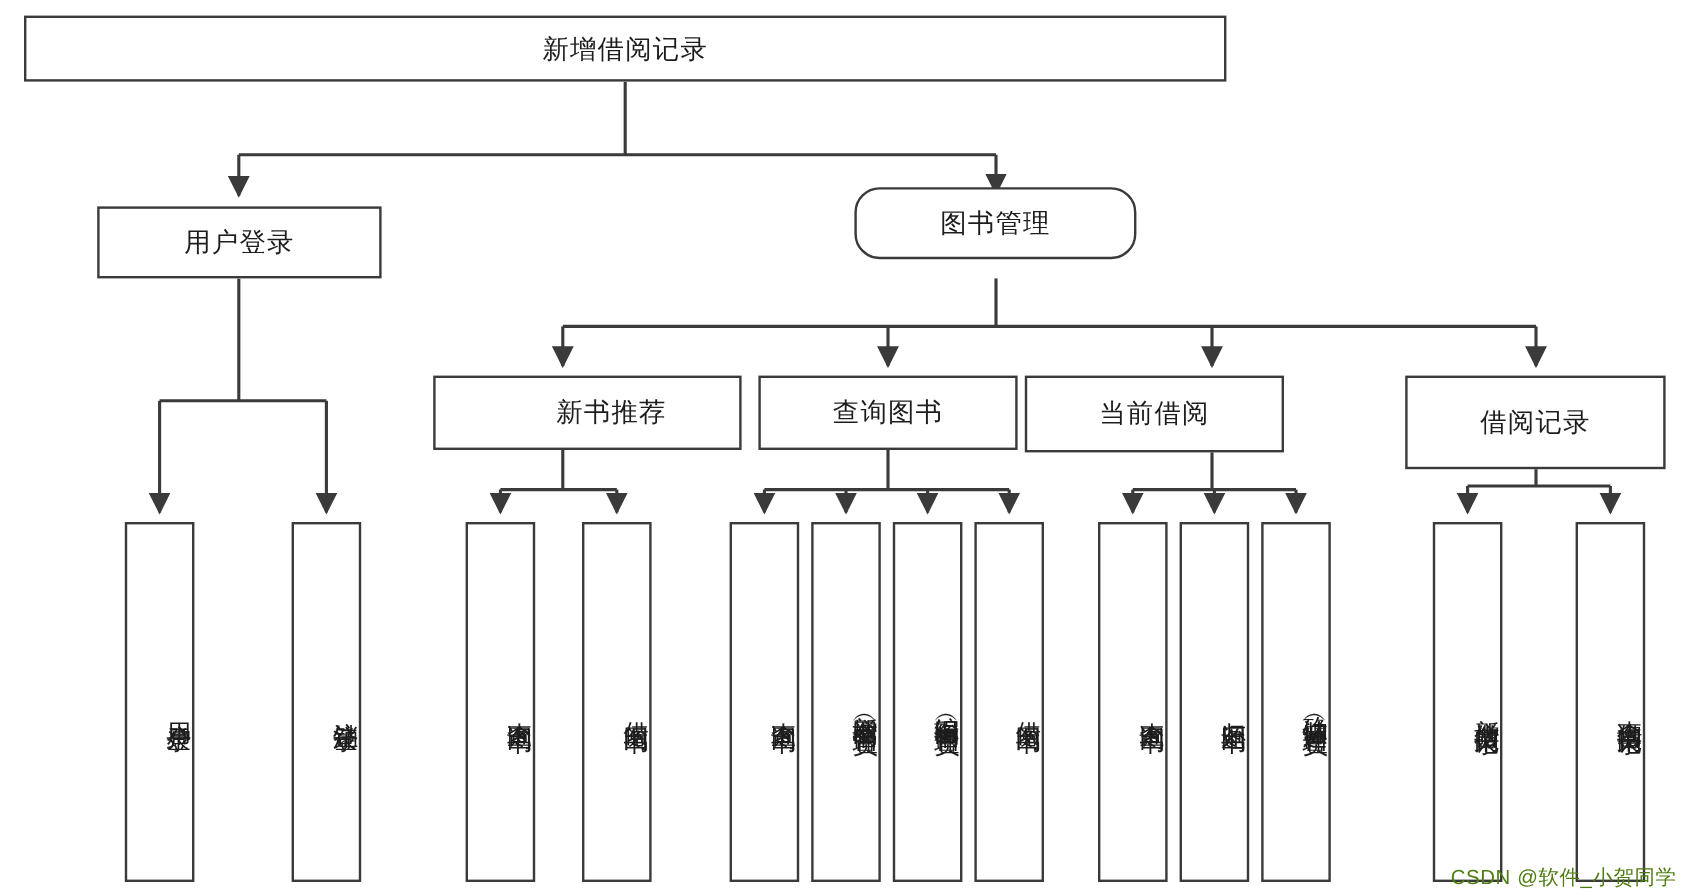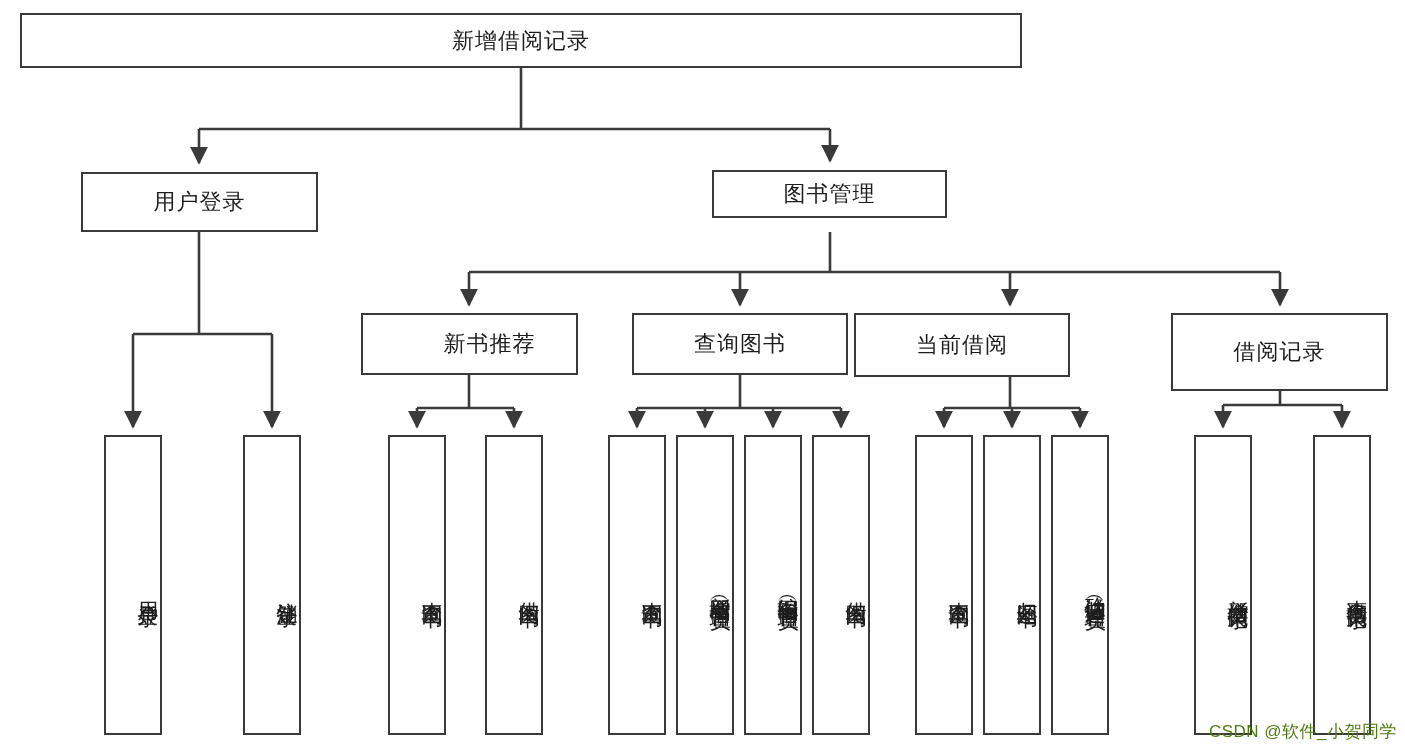--- a/index.html
+++ b/index.html
@@ -128,25 +128,25 @@
     </g>
   </svg>
 
   <div class="node-box horizontal" style="left:20px; top:13px; width:1002px; height:55px;">
     <span class="node-label">新增借阅记录</span>
   </div>
 
   <div class="node-box horizontal" style="left:81px; top:172px; width:237px; height:60px;">
     <span class="node-label">用户登录</span>
   </div>
-  <div class="node-box horizontal" style="left:712px; top:170px; width:235px; height:48px;">
+  <div class="node-box horizontal" style="left:712px; top:156px; width:235px; height:60px;border-radius:21px;">
     <span class="node-label">图书管理</span>
   </div>
 
-  <div class="node-box horizontal" style="left:361px; top:313px; width:217px; height:62px;padding-left:40px;">
+  <div class="node-box horizontal" style="left:361px; top:313px; width:257px; height:62px;padding-left:40px;">
     <span class="node-label">新书推荐</span>
   </div>
   <div class="node-box horizontal" style="left:632px; top:313px; width:216px; height:62px;">
     <span class="node-label">查询图书</span>
   </div>
   <div class="node-box horizontal" style="left:854px; top:313px; width:216px; height:64px;">
     <span class="node-label">当前借阅</span>
   </div>
   <div class="node-box horizontal" style="left:1171px; top:313px; width:217px; height:78px;">
     <span class="node-label">借阅记录</span>

